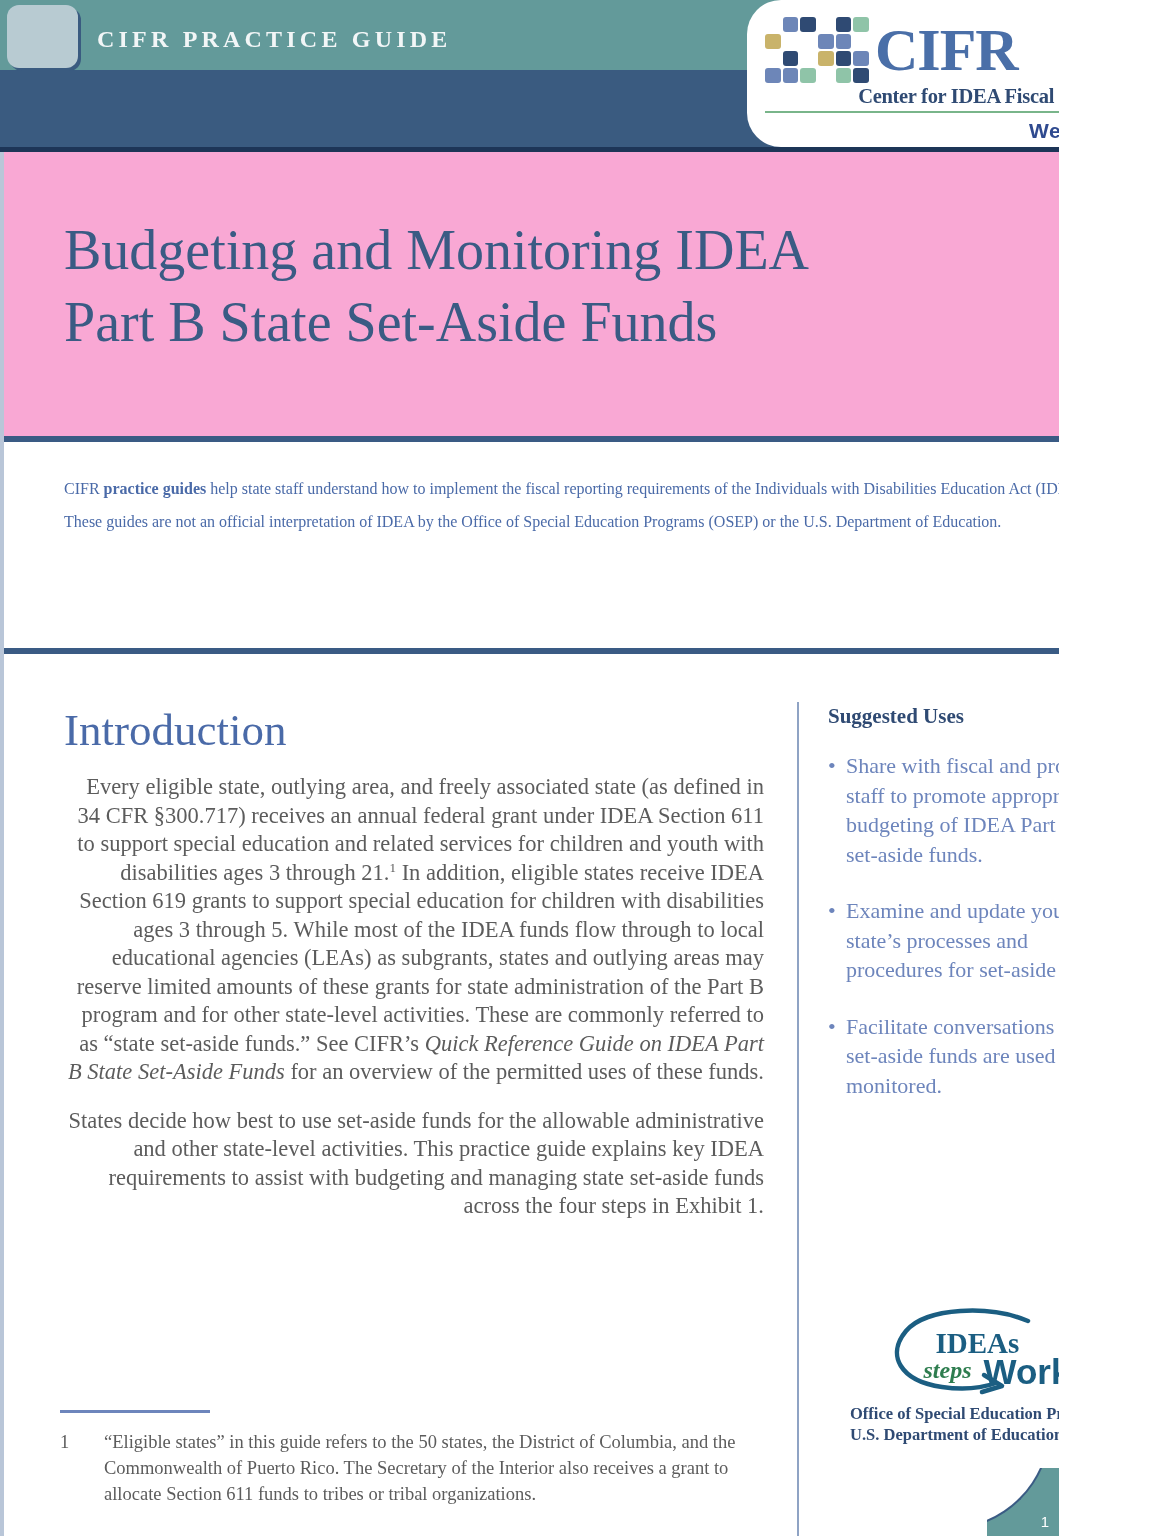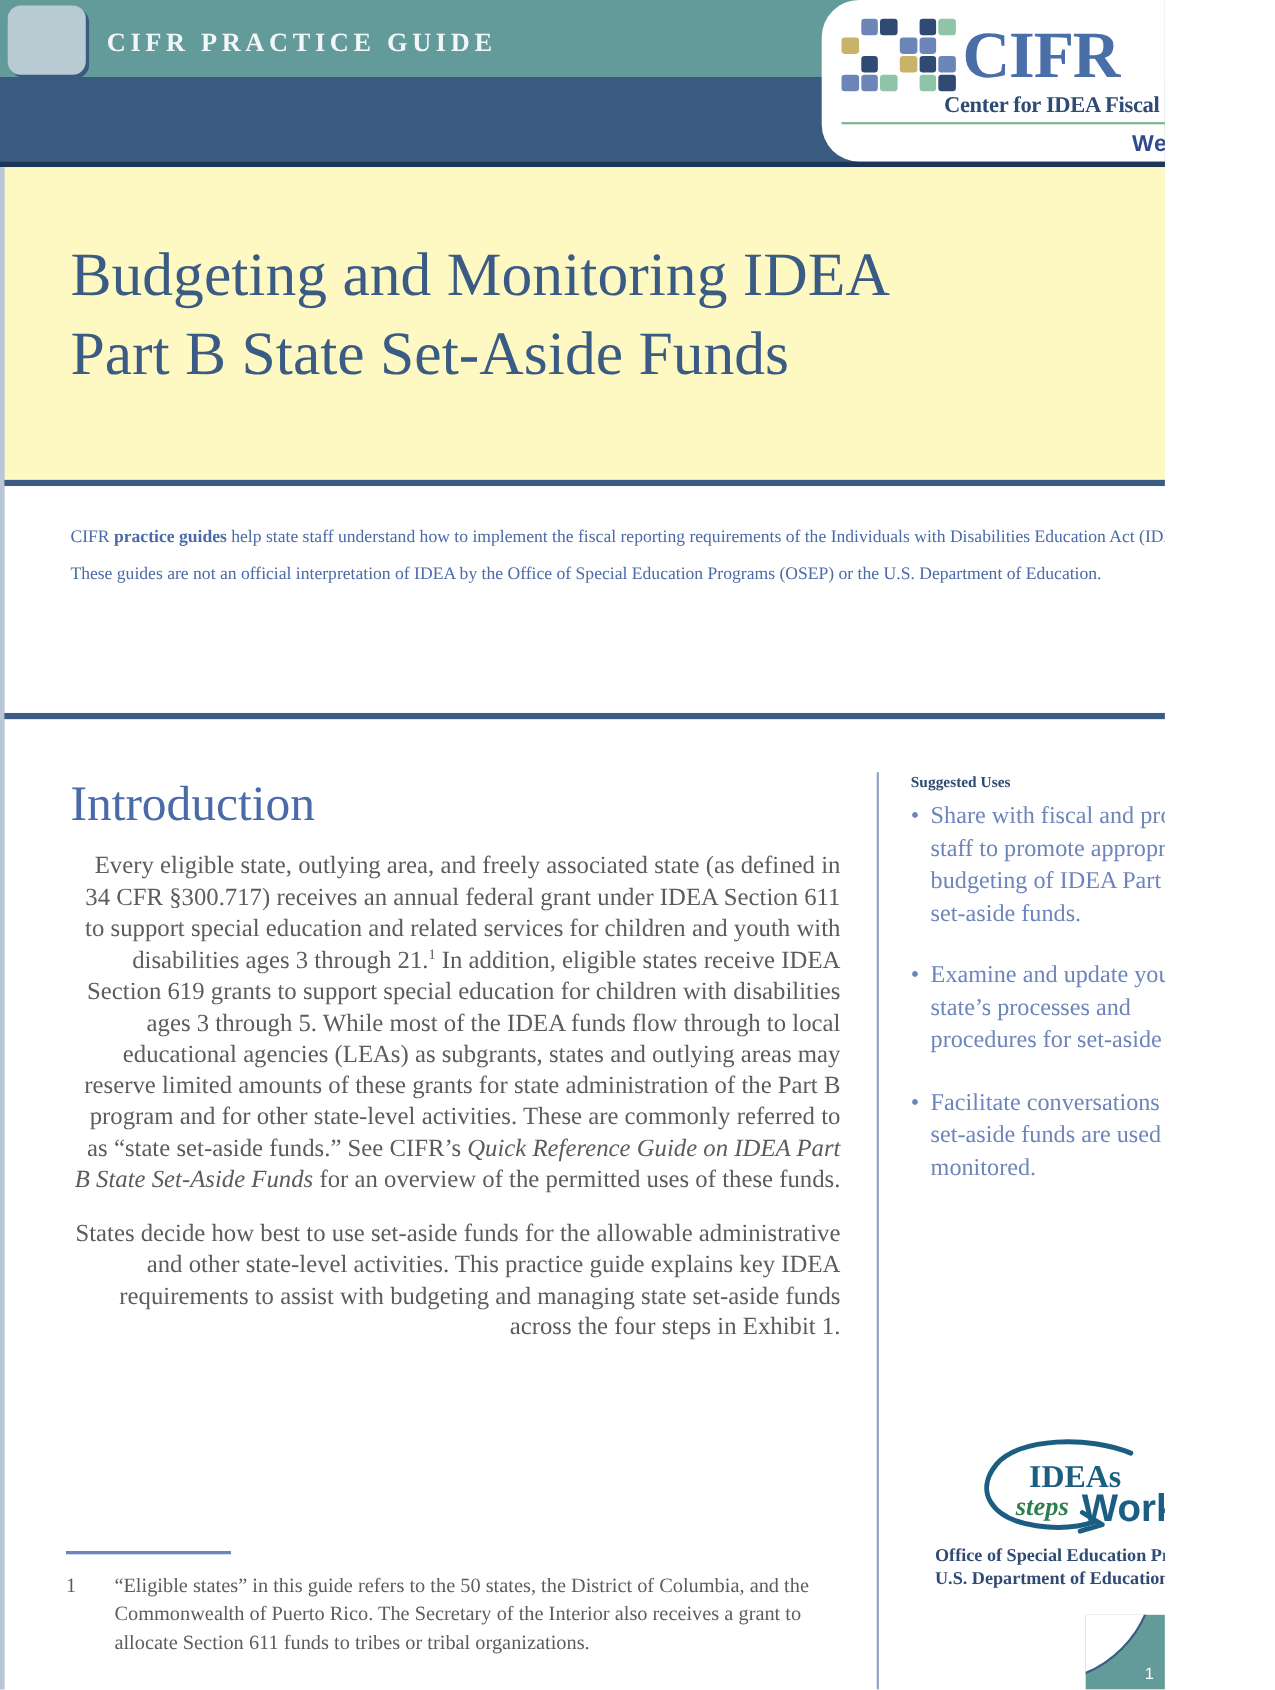--- a/index.html
+++ b/index.html
@@ -151,21 +151,21 @@
     background: #7a7a7a;
     align-self: flex-end;
     margin-bottom: 2px;
   }
 
   
   .title-block {
     position: relative;
     width: 1159px;
     height: 284px;
-    background: #fef9c3;
+    background: #f9a8d4;
     border-left: 4px solid #b9c6d8;
     border-right: 4px solid #b9c6d8;
   }
   .doc-title {
     position: absolute;
     left: 60px;
     top: 62px;
     width: 1010px;
     font-family: "Liberation Serif", serif;
     font-size: 56px;
@@ -246,24 +246,24 @@
 
   
   .side-col {
     position: absolute;
     left: 824px;
     top: 50px;
     width: 300px;
   }
   .side-heading {
     font-family: "Liberation Serif", serif;
-    font-size: 14px;
+    font-size: 21px;
     font-weight: bold;
     color: #2f4a73;
-    margin-bottom: 6px;
+    margin-bottom: 22px;
   }
   .side-list { list-style: none; }
   .side-item {
     display: flex;
     margin-bottom: 27px;
     font-family: "Liberation Serif", serif;
     font-size: 22px;
     line-height: 29.5px;
     color: #6d85bc;
   }

